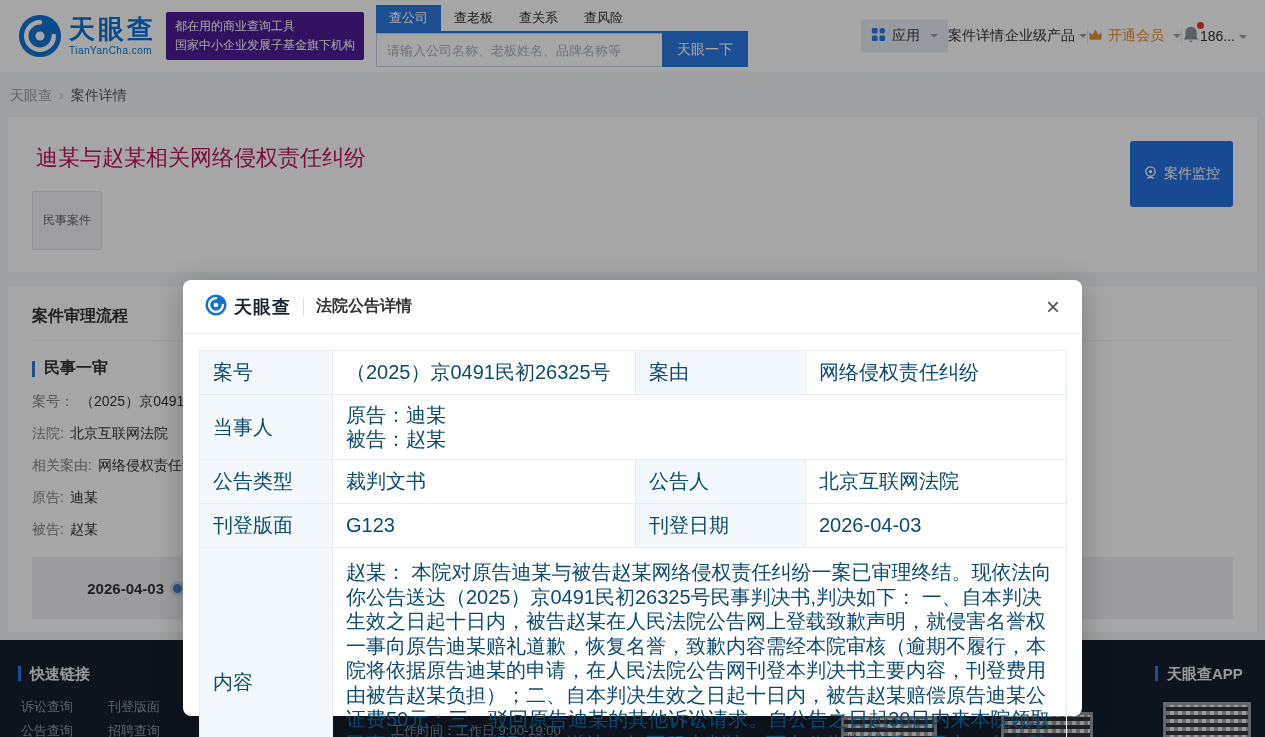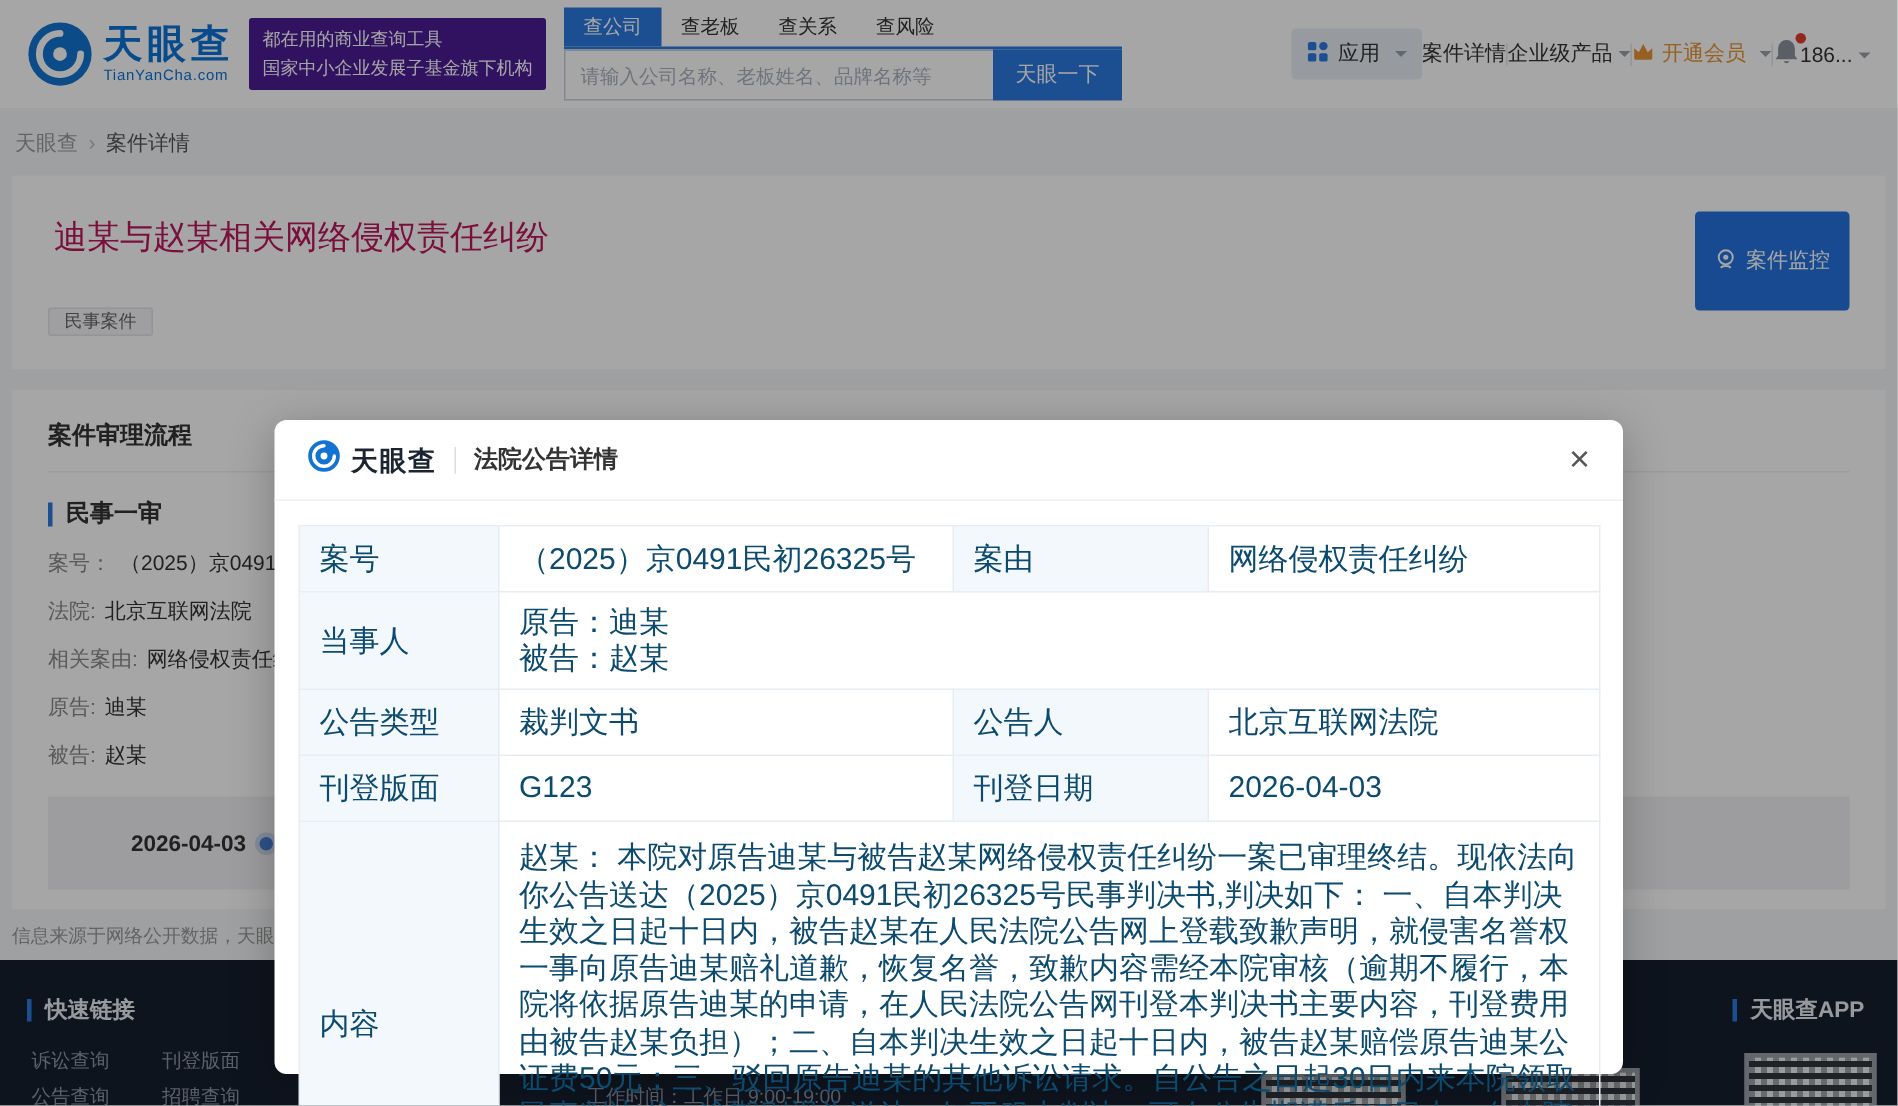--- a/index.html
+++ b/index.html
@@ -33,21 +33,21 @@
   .bell-wrap { position:relative; cursor:pointer; display:flex; }
   .bell-dot { position:absolute; top:-3px; right:-4px; width:7px; height:7px; border-radius:50%; background:#e23b2e; }
   
   .breadcrumb { margin:0 8px; padding:15px 2px 12px; font-size:14px; }
   .bc-home { color:#999; cursor:pointer; }
   .bc-sep { color:#bbb; margin:0 7px; }
   .bc-current { color:#555; }
   
   .title-card { margin:0 8px 14px; background:#fff; padding:22px 24px; position:relative; }
   .case-title { margin:4px; font-size:22px; font-weight:normal; color:#be185d; }
-  .case-tag { display:inline-block; margin-top:28px; font-size:12px; color:#666; background:#f4f5f7; border:1px solid #e1e4e8; padding:0 10px; border-radius:2px; }
+  .case-tag { display:inline-block; margin-top:14px; font-size:12px; color:#666; background:#f4f5f7; border:1px solid #e1e4e8; padding:20px 10px; border-radius:2px; }
   .monitor-btn { position:absolute; right:24px; top:24px; background:#2472de; color:#fff; border:none; border-radius:3px; padding:24px 13px; font-size:14px; display:flex; align-items:center; gap:6px; cursor:pointer; font-family:inherit; }
   
   .process-card { margin:0 8px; background:#fff; padding:20px 24px 26px; height:346px; }
   .section-title { font-size:16px; font-weight:bold; color:#333; padding-bottom:13px; border-bottom:1px solid #eee; }
   .stage { display:flex; align-items:center; gap:9px; margin-top:17px; font-size:16px; font-weight:bold; color:#333; }
   .stage-bar { width:3px; height:16px; background:#2b7ae0; }
   .fields { margin-top:6px; }
   .field { margin-top:14px; font-size:14px; white-space:nowrap; }
   .f-label { color:#888; margin-right:6px; }
   .f-value { color:#333; }

